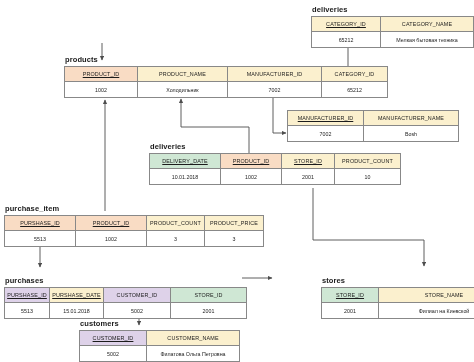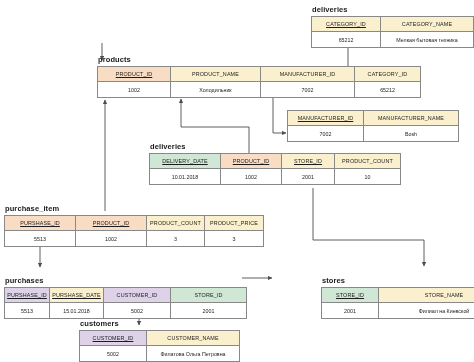--- a/index.html
+++ b/index.html
@@ -91,21 +91,21 @@
         <td class="c-yellow" style="width:92px;"><span>CATEGORY_NAME</span></td>
       </tr>
       <tr class="val">
         <td>65212</td>
         <td>Мелкая бытовая техника</td>
       </tr>
     </tbody>
       </table>
   </div>
 
-  <div class="tbl" style="left:64px;top:56px;width:320px;margin-left:33px;">
+  <div class="tbl" style="left:64px;top:56px;width:320px;">
     <div class="tbl-title">products</div>
     <table class="ent" style="width:319px;">
       <tbody>
           <tr class="hdr">
         <td class="c-peach" style="width:72px;"><span class="pk">PRODUCT_ID</span></td>
         <td class="c-yellow" style="width:89px;"><span>PRODUCT_NAME</span></td>
         <td class="c-yellow" style="width:93px;"><span>MANUFACTURER_ID</span></td>
         <td class="c-yellow" style="width:65px;"><span>CATEGORY_ID</span></td>
       </tr>
       <tr class="val">

